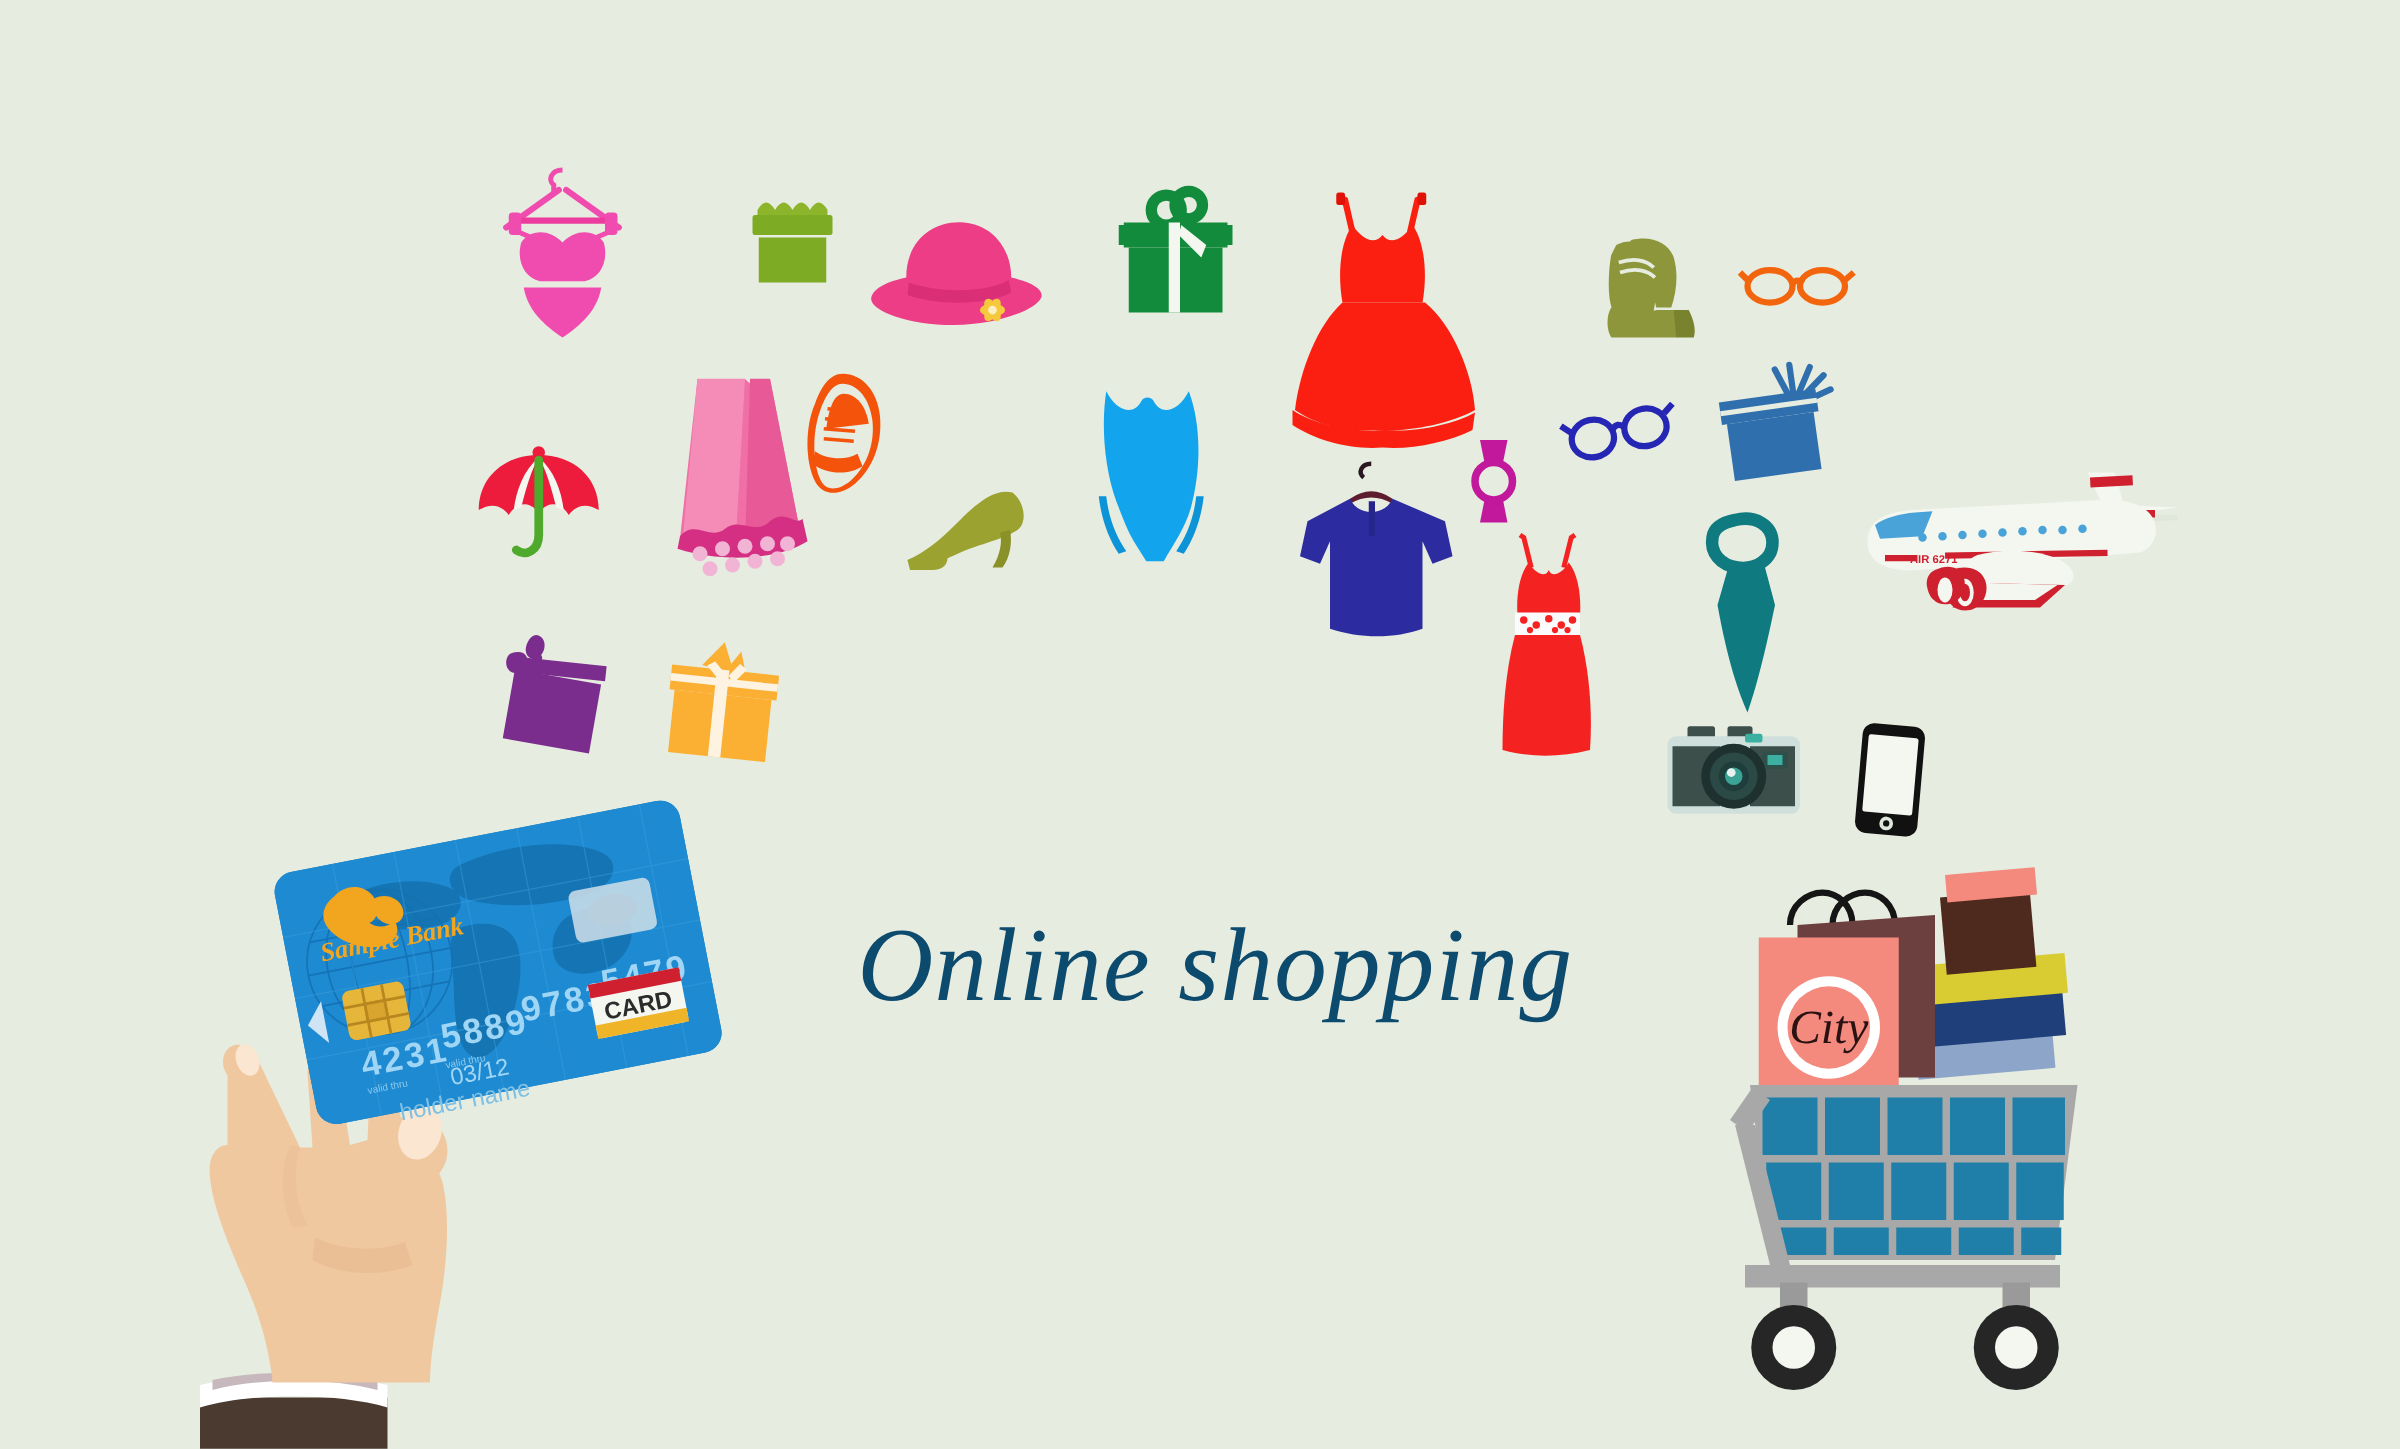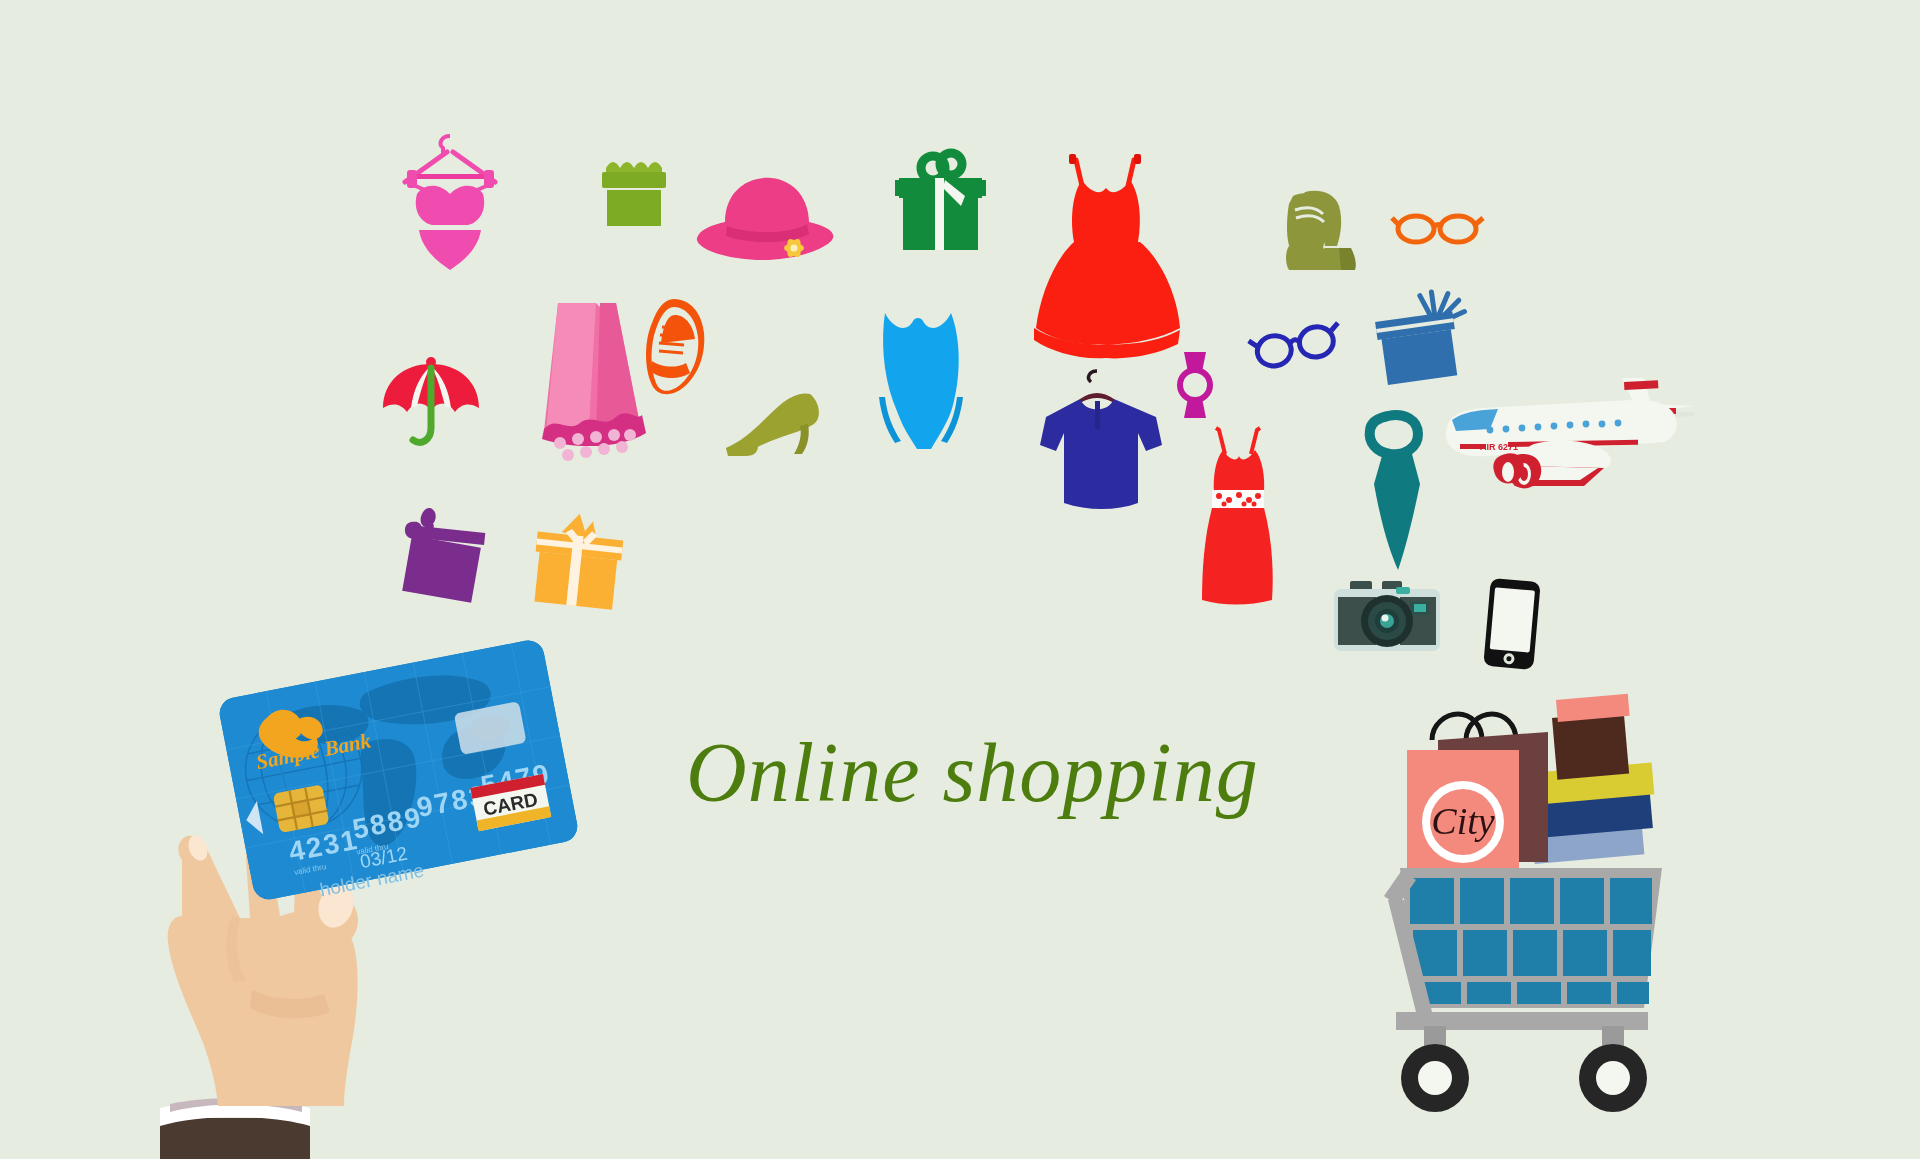--- a/index.html
+++ b/index.html
@@ -231,21 +231,21 @@
     </svg>
   </div>
 
   <div class="item" style="left:1352px;top:412px;">
     <svg width="90" height="160" viewBox="0 0 90 160">
       <path d="M36 4 c16 -4 30 4 30 18 c0 14 -14 22 -28 20 c-14 -2 -22 -12 -20 -24 c1 -8 8 -12 18 -14 z" fill="none" stroke="#0f7a7f" stroke-width="10"></path>
       <path d="M30 44 l30 -2 l8 30 c-10 48 -16 68 -22 86 c-8 -18 -16 -42 -24 -86 z" fill="#0f7a7f"></path>
     </svg>
   </div>
 
-  <div class="item" style="left:1442px;top:368px;">
+  <div class="item" style="left:1490px;top:368px;">
     <svg width="265" height="140" viewBox="0 0 265 140">
       <path d="M180 10 l22 0 l14 52 l-12 0 z" fill="#f4f7f0"></path>
       <rect x="182" y="14" width="34" height="8" fill="#cf2030" transform="rotate(-3 182 14)"></rect>
       <path d="M206 36 l46 2 l-44 6 z" fill="#f4f7f0"></path>
       <path d="M210 44 l42 0 l0 4 l-42 2 z" fill="#dfe6da"></path>
       <rect x="208" y="40" width="26" height="6" fill="#cf2030"></rect>
       <path d="M4 66 c0 -18 14 -24 36 -26 l150 -8 c22 -1 36 4 42 14 c6 10 2 24 -10 28 l-176 14 c-26 2 -42 -6 -42 -22 z" fill="#f4f7f0"></path>
       <path d="M10 52 c8 -6 20 -9 32 -10 l14 -1 l-8 20 l-34 2 z" fill="#4aa3d8"></path>
       <g fill="#4aa3d8">
         <circle cx="48" cy="62" r="3.4"></circle>
@@ -321,21 +321,21 @@
     <svg width="60" height="92" viewBox="0 0 60 92">
       <g transform="rotate(5 30 46)">
         <rect x="4" y="2" width="50" height="88" rx="9" fill="#111111"></rect>
         <rect x="9" y="11" width="40" height="62" rx="2" fill="#f4f7f0"></rect>
         <circle cx="29" cy="81" r="5.5" fill="#dfe6da"></circle>
         <circle cx="29" cy="81" r="2.5" fill="#111111"></circle>
       </g>
     </svg>
   </div>
 
-  <div class="title" id="headline" style="left: 686px; top: 724px; font-size: 84px; color: #4d7c0f;">Online shopping</div>
+  <div class="title" id="headline" style="left: 686px; top: 724px; font-size: 84px; color: #0c4a6e;">Online shopping</div>
 
   <div class="item" style="left:140px;top:700px;">
     <svg width="420" height="460" viewBox="0 0 420 460">
 
       <rect x="20" y="418" width="150" height="44" fill="#4a3a30"></rect>
       <path d="M20 408 c40 -10 110 -10 150 0 l0 18 c-40 -12 -110 -12 -150 0 z" fill="#ffffff"></path>
       <path d="M30 404 c36 -8 96 -8 132 0 l0 8 c-36 -10 -96 -10 -132 0 z" fill="#c6b8bd"></path>
 
       <path d="M42 160 c-8 -10 -2 -26 10 -24 c10 2 16 14 22 28 l26 54 l10 0 l-4 -60 c0 -16 20 -18 24 -4 l10 62 l14 -4 l2 -48 c2 -14 20 -14 22 0 l4 48 c16 6 28 18 32 34 c6 24 4 64 -2 96 c-4 22 -8 46 -8 64 l-126 0 c-2 -24 -10 -54 -22 -80 c-14 -32 -26 -62 -28 -84 c-2 -18 6 -26 14 -26 z" fill="#f0c8a0"></path>
 

